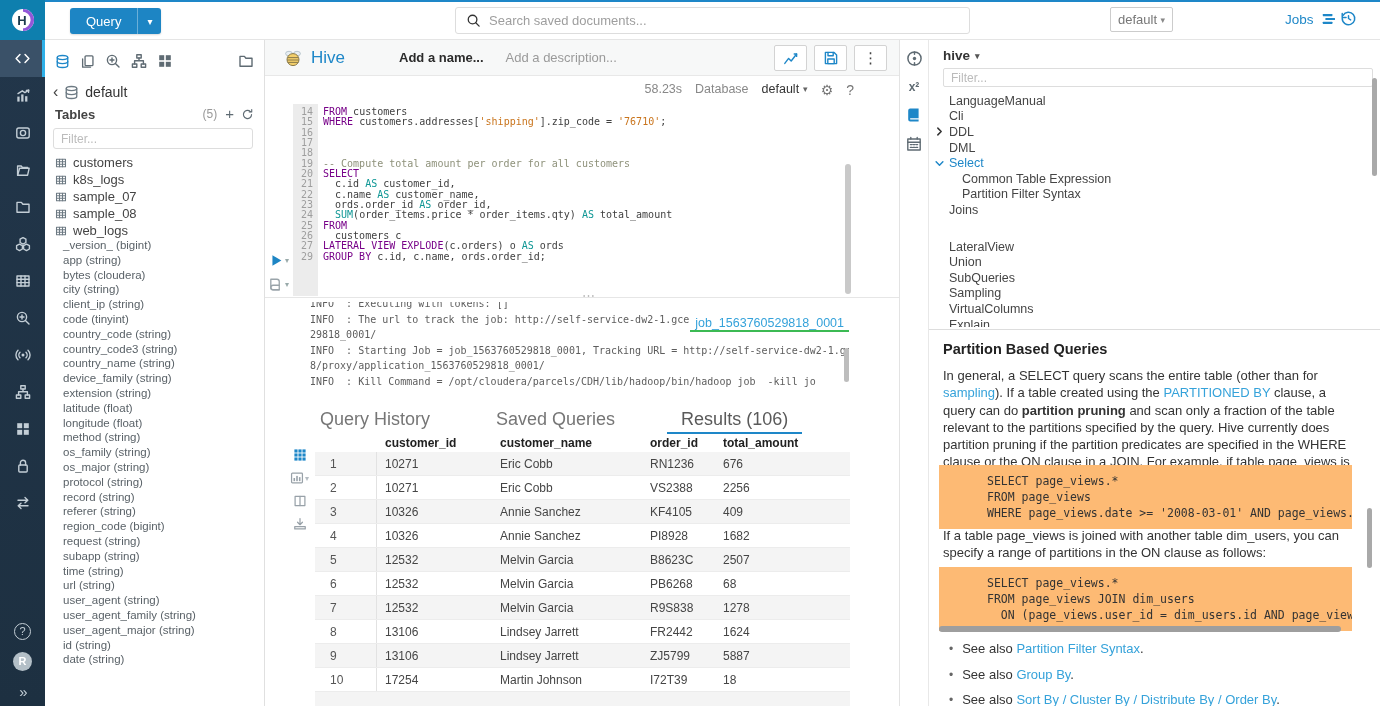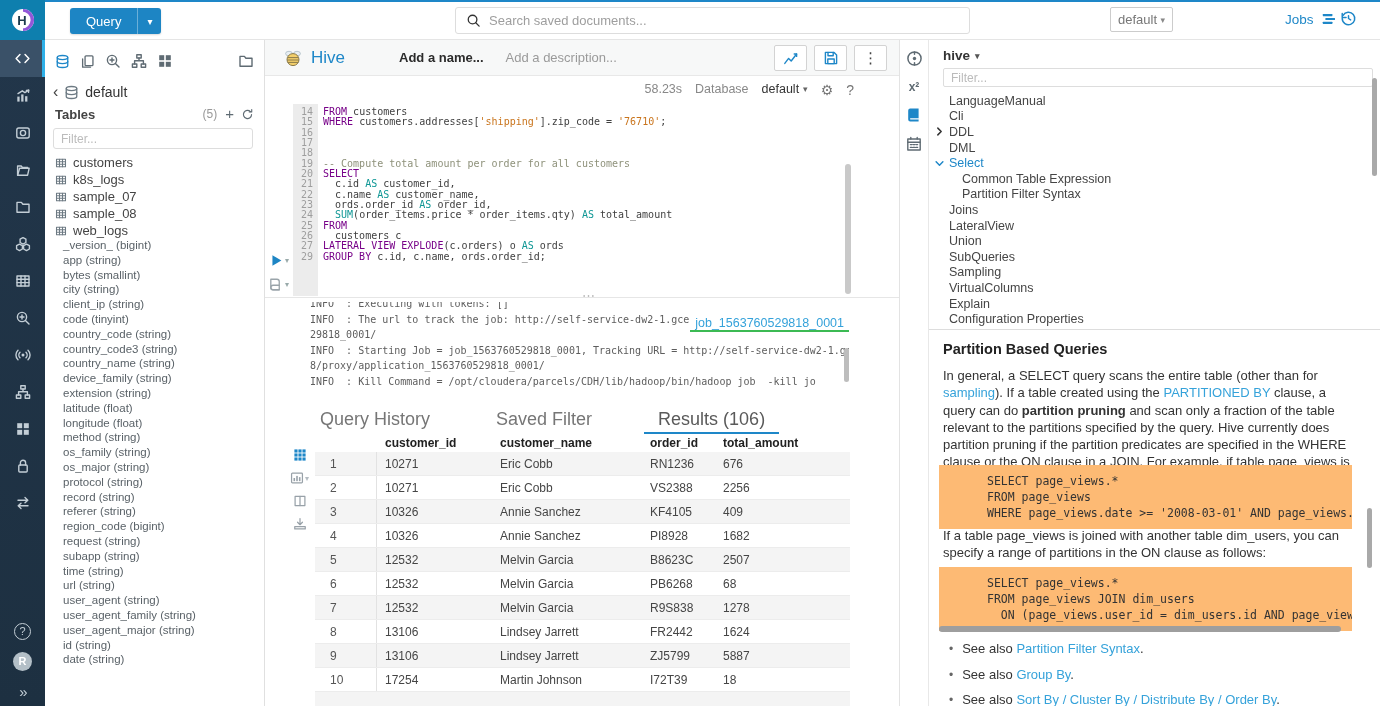--- a/index.html
+++ b/index.html
@@ -466,21 +466,21 @@
           <span class="ico">
             <svg width="12" height="12" viewBox="0 0 16 16" fill="none" stroke="currentColor" stroke-width="1.4" stroke-linecap="round" stroke-linejoin="round">
               <rect x="2" y="3" width="12" height="10"></rect>
               <path d="M2 6.3h12M2 9.6h12M6 3v10M10 3v10"></path>
             </svg>
           </span>
           <span>web_logs</span>
         </div>
         <div class="col-row">_version_ (bigint)</div>
         <div class="col-row">app (string)</div>
-        <div class="col-row">bytes (smallint)</div>
+        <div class="col-row">bytes (cloudera)</div>
         <div class="col-row">city (string)</div>
         <div class="col-row">client_ip (string)</div>
         <div class="col-row">code (tinyint)</div>
         <div class="col-row">country_code (string)</div>
         <div class="col-row">country_code3 (string)</div>
         <div class="col-row">country_name (string)</div>
         <div class="col-row">device_family (string)</div>
         <div class="col-row">extension (string)</div>
         <div class="col-row">latitude (float)</div>
         <div class="col-row">longitude (float)</div>
@@ -641,21 +641,21 @@
     </div>
 
     <div id="ed-log">
       <div id="log-lines"><div>INFO  : Executing with tokens: []</div><div>INFO  : The url to track the job: http://self-service-dw2-1.gce.cloudera.com:808</div><div>29818_0001/</div><div>INFO  : Starting Job = job_1563760529818_0001, Tracking URL = http://self-service-dw2-1.gce.cloudera.com:808</div><div>8/proxy/application_1563760529818_0001/</div><div>INFO  : Kill Command = /opt/cloudera/parcels/CDH/lib/hadoop/bin/hadoop job  -kill jo</div></div>
       <span id="job-badge">job_1563760529818_0001</span>
       <div id="log-scroll"></div>
     </div>
 
     <div id="ed-tabs">
         <div class="tab">Query History</div>
-        <div class="tab">Saved Filter</div>
+        <div class="tab">Saved Queries</div>
         <div class="tab active">Results (106)</div>
       </div>
 
     <div id="ed-results">
       <div id="res-strip">
         <span class="ico active">
             <svg width="14" height="14" viewBox="0 0 16 16" fill="none" stroke="currentColor" stroke-width="1.4" stroke-linecap="round" stroke-linejoin="round">
               <rect x="1.6" y="1.6" width="3.6" height="3.6" fill="currentColor" stroke="none"></rect>
               <rect x="6.2" y="1.6" width="3.6" height="3.6" fill="currentColor" stroke="none"></rect>
               <rect x="10.8" y="1.6" width="3.6" height="3.6" fill="currentColor" stroke="none"></rect>
@@ -831,21 +831,21 @@
           </div>
           <div class="tr-row" style="padding-left: 33px;">
             <span>Common Table Expression</span>
           </div>
           <div class="tr-row" style="padding-left: 33px;">
             <span>Partition Filter Syntax</span>
           </div>
           <div class="tr-row" style="padding-left: 20px;">
             <span>Joins</span>
           </div>
-          <div class="tr-row" style="padding-left: 20px;">
+          <div class="tr-row" style="padding-left: 20px; margin-top: 21px;">
             <span>LateralView</span>
           </div>
           <div class="tr-row" style="padding-left: 20px;">
             <span>Union</span>
           </div>
           <div class="tr-row" style="padding-left: 20px;">
             <span>SubQueries</span>
           </div>
           <div class="tr-row" style="padding-left: 20px;">
             <span>Sampling</span>

